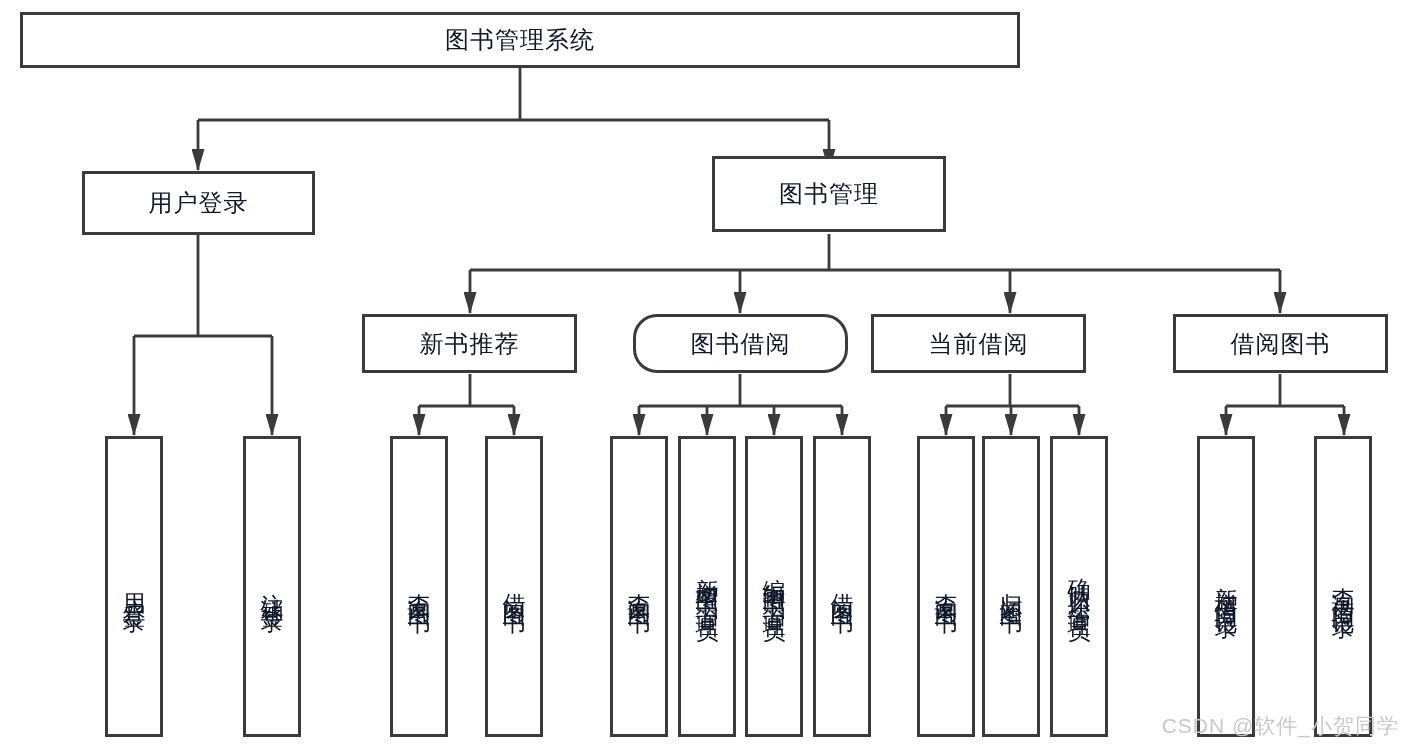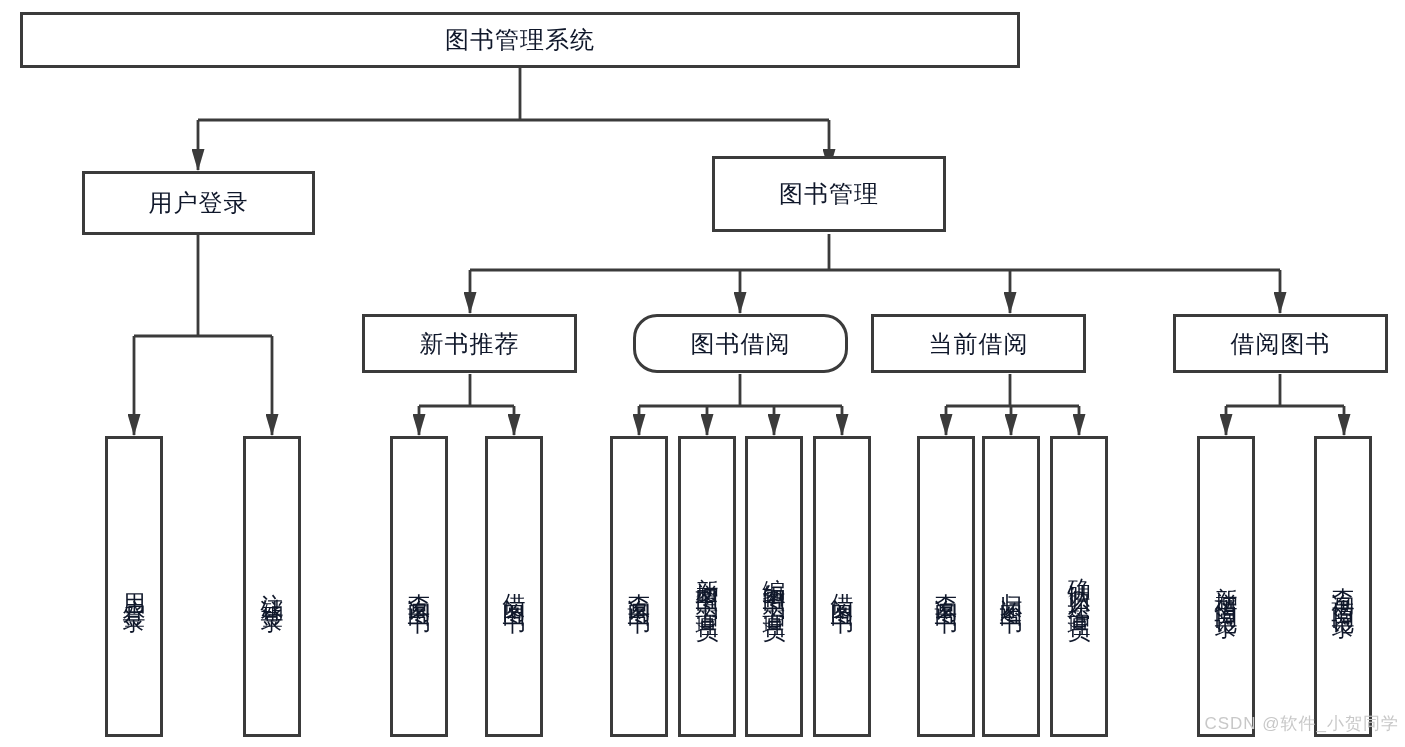--- a/index.html
+++ b/index.html
@@ -68,21 +68,21 @@
   .x8  { left: 813px; }
   .x9  { left: 917px; }
   .x10 { left: 982px; }
   .x11 { left: 1050px; }
   .x12 { left: 1197px; }
   .x13 { left: 1314px; }
   #watermark {
     position: absolute;
     right: 6px;
     top: 712px;
-    font-size: 17px;
+    font-size: 21px;
     color: #c8c8c8;
     letter-spacing: 1px;
     z-index: 5;
   }
 </style>
 </head>
 <body>
 
 <div id="canvas">
 

